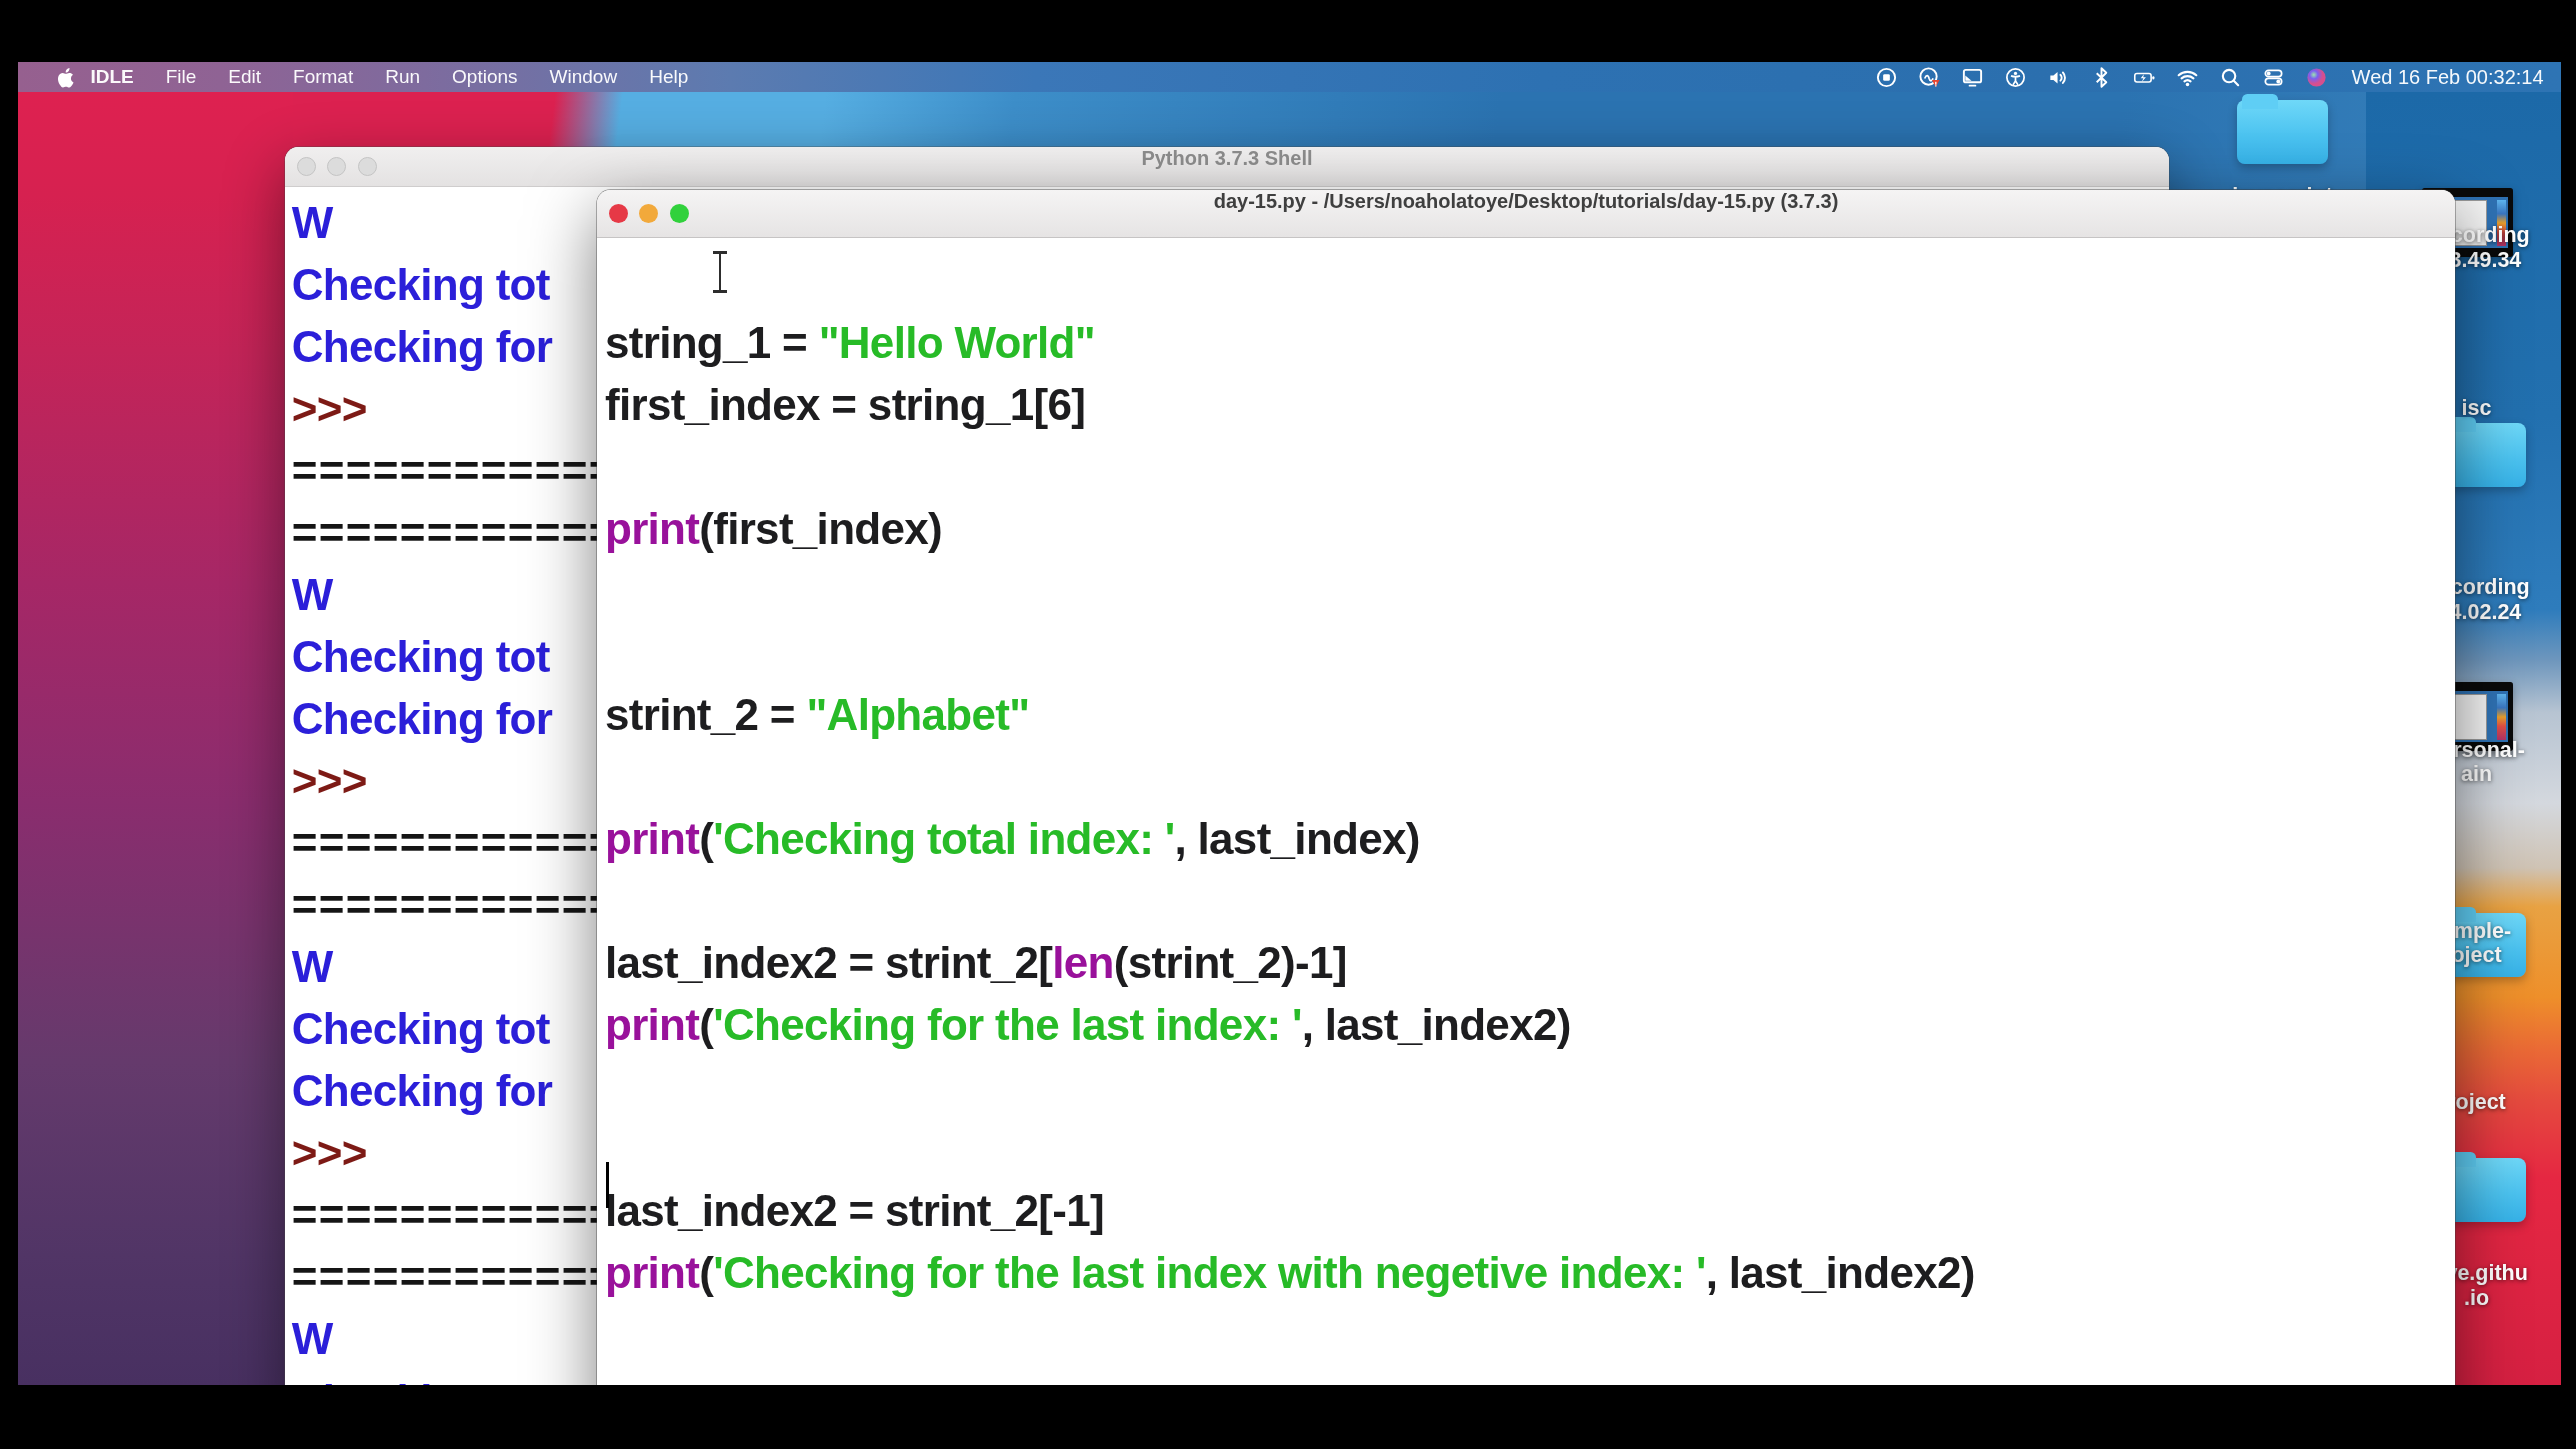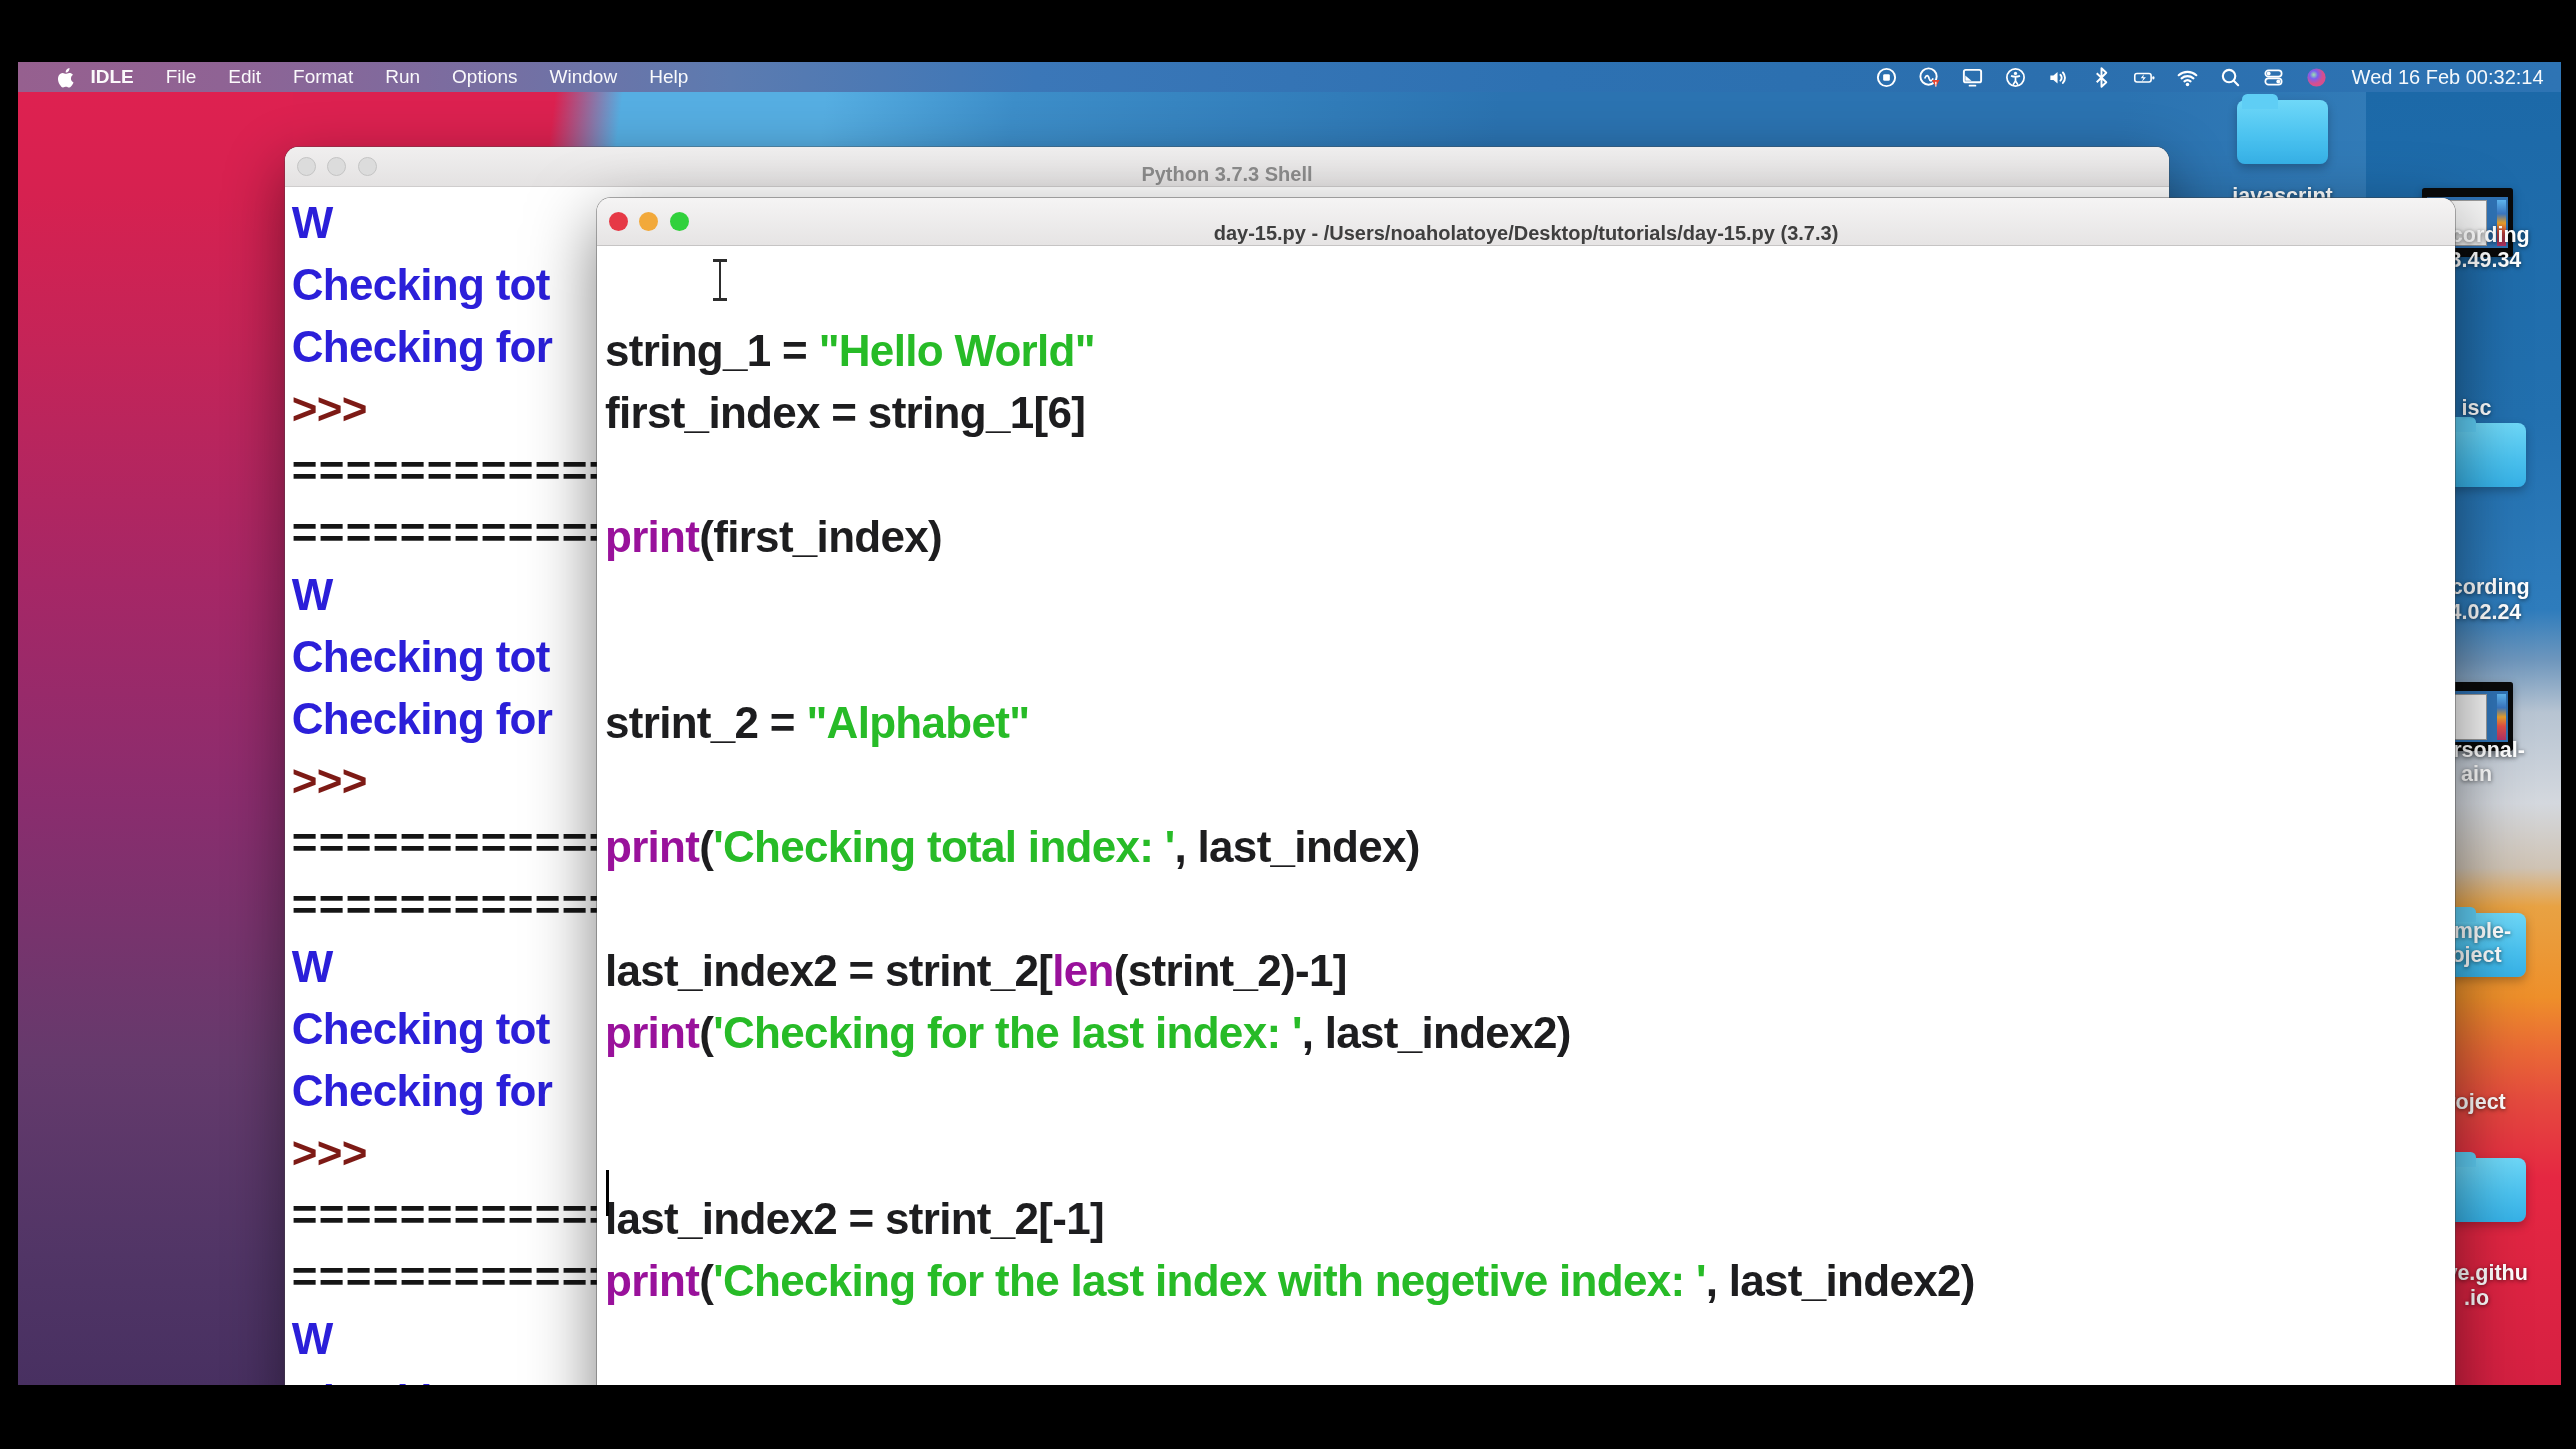--- a/index.html
+++ b/index.html
@@ -42,42 +42,42 @@
     text-shadow:0 1.3px 4px rgba(0,0,0,.6);white-space:nowrap;}
   .thumb{width:91px;height:69px;background:#0a0a0a;position:relative;overflow:hidden;
     border-radius:2.7px;box-shadow:0 3.4px 8px rgba(0,0,0,.3);}
   .thumb .t-screen{position:absolute;left:6%;right:6%;top:13%;bottom:13%;background:#2f72b4;}
   .thumb .t-win{position:absolute;left:9%;top:18%;width:60%;bottom:16%;background:#f5f5f5;border:0.7px solid #9a9a9a;}
   .thumb .t-strip{position:absolute;right:8%;top:18%;width:10%;bottom:16%;
     background:linear-gradient(180deg,#5fb6ef 0%,#3a77c2 30%,#e8a02c 50%,#e25045 70%,#b03368 100%);}
 
   
   .window{position:absolute;background:#fff;}
-  .titlebar{position:relative;border-radius:13.4px 13.4px 0 0;display:flex;align-items:flex-end;}
+  .titlebar{position:relative;border-radius:13.4px 13.4px 0 0;display:flex;align-items:flex-start;}
   .lights{position:absolute;left:12px;top:0;height:100%;display:flex;align-items:center;gap:11.4px;}
   .light{width:19px;height:19px;border-radius:50%;}
   .wtitle{width:100%;text-align:center;font-size:20px;font-weight:600;white-space:nowrap;
           overflow:hidden;}
 
   
   #shellwin{left:267px;top:85px;width:1884px;height:1275px;z-index:3;border-radius:13.4px 13.4px 0 0;
     box-shadow:0 0 0 0.7px rgba(70,70,70,.45),0 20px 60px rgba(0,0,0,.45);}
   #shellwin .titlebar{height:39px;background:linear-gradient(#f0efef,#e4e2e2);
     border-bottom:0.7px solid #cfcdcd;}
   #shellwin .light{background:#dcdcdc;border:0.7px solid #c4c4c4;box-sizing:border-box;}
   #shellwin .wtitle{color:#8c8c8c;}
   #shell-content{position:absolute;left:0;top:40px;right:0;bottom:0;background:#fff;
     overflow:hidden;padding:4.7px 0 0 6.7px;}
   .sline{height:62px;line-height:62px;font-size:44px;font-weight:700;letter-spacing:-0.7px;white-space:nowrap;}
   .sline[data-kind="stdout"]{color:var(--stdout);}
   .sline[data-kind="prompt"]{color:var(--prompt);}
   .sline[data-kind="restart"]{color:var(--restart);letter-spacing:1.3px;}
 
   
-  #editwin{left:579px;top:136px;width:1858px;height:1251px;z-index:4;border-radius:13.4px 13.4px 0 0;
+  #editwin{left:579px;top:128px;width:1858px;height:1251px;z-index:4;border-radius:13.4px 13.4px 0 0;
     box-shadow:0 0 0 0.7px rgba(60,60,60,.55),0 23.5px 67px rgba(0,0,0,.5);}
   #editwin .titlebar{height:47px;background:linear-gradient(#f5f4f4,#e6e4e4);
     border-bottom:1.3px solid #c6c4c4;}
   #editwin .wtitle{color:#3f3f3f;}
   .lr{background:var(--tr,#e63946);}
   #edit-content{position:absolute;left:0;top:48px;right:0;bottom:0;background:#fff;
     overflow:hidden;padding:74px 0 0 8px;}
   .cline{height:62px;line-height:62px;font-size:44px;font-weight:700;letter-spacing:-0.7px;white-space:nowrap;color:var(--code);}
   .seg-code{color:var(--code);margin-top:17px;} .seg-str{color:var(--str);} .seg-blt{color:var(--blt);}
   #caret{position:absolute;left:9.4px;top:924px;width:2.7px;height:46px;background:#000;}

